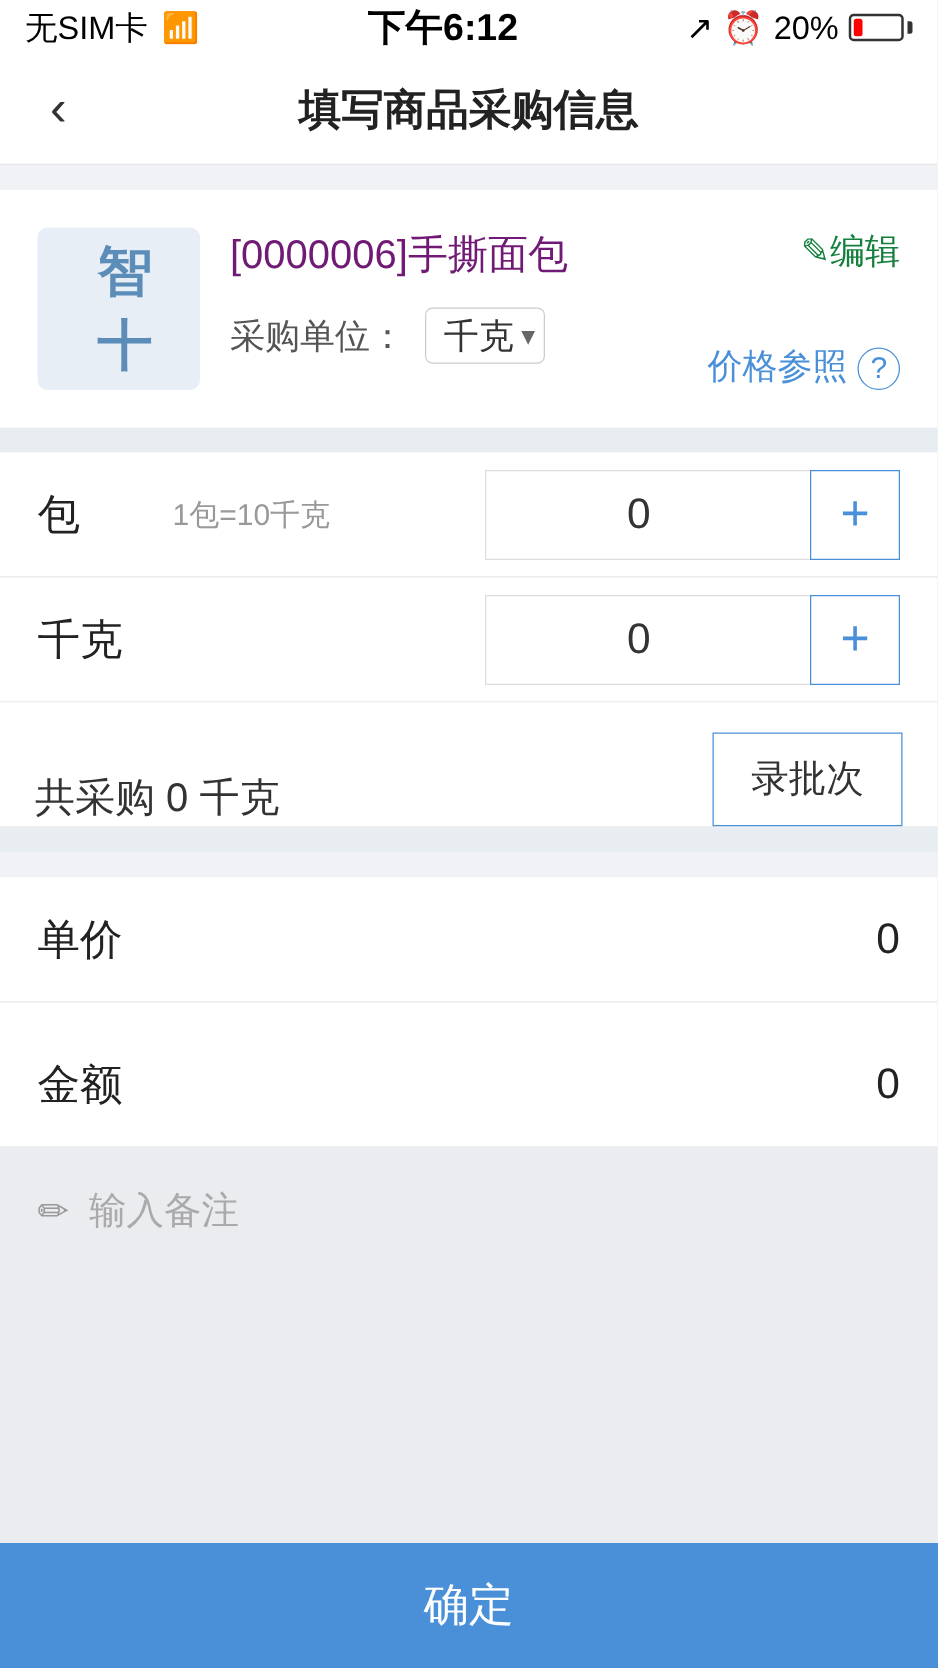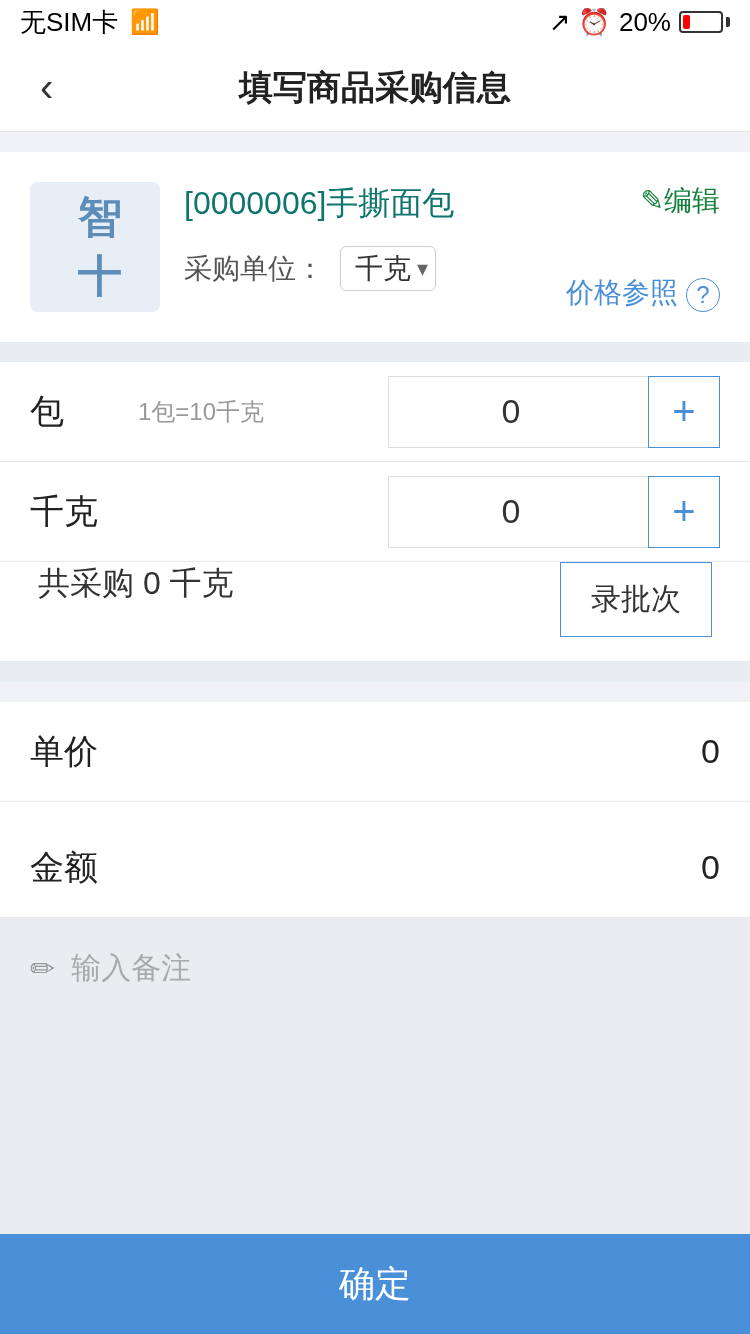--- a/index.html
+++ b/index.html
@@ -89,21 +89,21 @@
       font-size: 44px;
       color: #5b8db8;
       font-weight: bold;
       margin-left: 48px;
     }
     .product-info {
       flex: 1;
     }
     .product-name {
       font-size: 32px;
-      color: #0f766e;
+      color: #701a75;
       font-weight: 500;
       margin-bottom: 20px;
     }
     .product-unit-row {
       display: flex;
       align-items: center;
       gap: 16px;
     }
     .unit-label {
       font-size: 28px;
@@ -208,22 +208,22 @@
       display: flex;
       align-items: center;
       justify-content: center;
       cursor: pointer;
     }
 
     
     .total-row {
       background: #fff;
       display: flex;
-      align-items: flex-start;
-      padding: 0 38px;
+      align-items: flex-end;
+      padding: 0 28px;
       height: 100px;
       border-bottom: 1px solid #e8e8e8;
     }
     .total-label {
       font-size: 32px;
       color: #333;
     }
     .batch-btn {
       margin-left: auto;
       border: 1px solid #4a90d9;
@@ -304,20 +304,21 @@
     .wifi-icon { font-size: 24px; }
   </style>
 </head>
 <body>
 
 <div class="status-bar">
   <div class="status-left">
     <span>无SIM卡</span>
     <span class="wifi-icon">📶</span>
   </div>
+  <div class="status-center">下午6:12</div>
   <div class="status-right">
     <span>↗</span>
     <span>⏰</span>
     <span>20%</span>
     <div class="battery-icon">
       <div class="battery-body">
         <div class="battery-fill"></div>
       </div>
       <div class="battery-tip"></div>
     </div>

